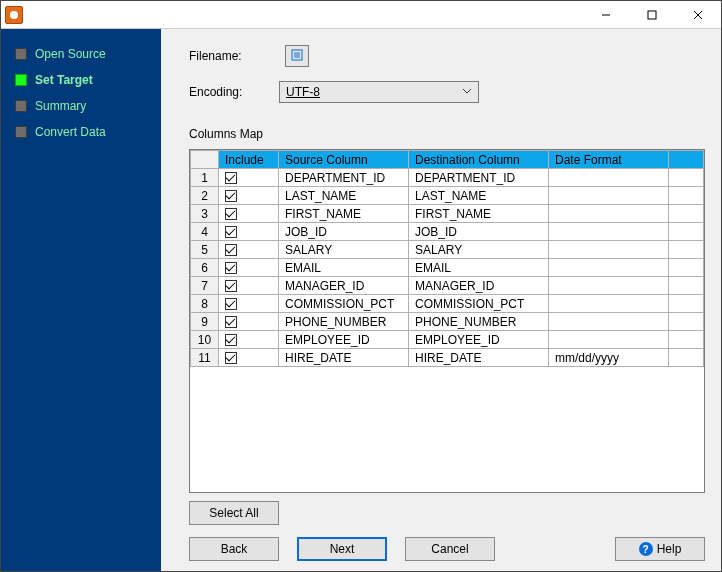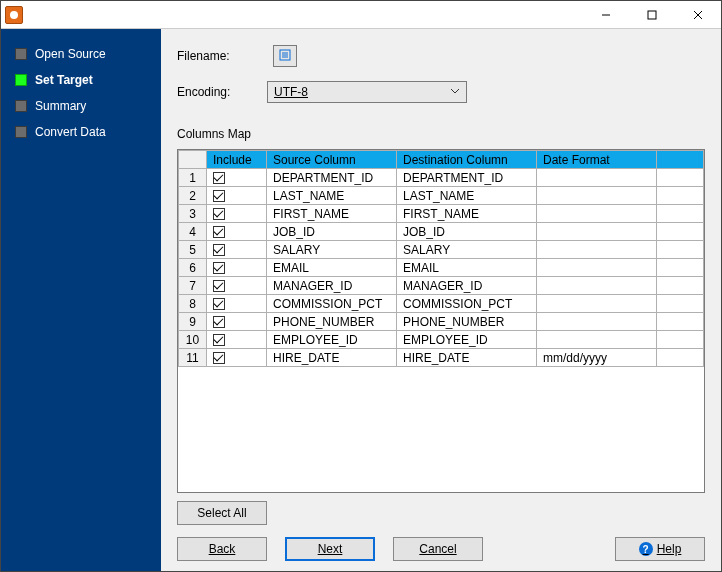--- a/index.html
+++ b/index.html
@@ -4,47 +4,47 @@
 <style>
   * { box-sizing: border-box; }
   html, body { margin:0; padding:0; font-family:"Segoe UI", Tahoma, sans-serif; font-size:12px; color:#000; }
   .window { width:722px; height:572px; background:#fff; border:1px solid #444; display:flex; flex-direction:column; overflow:hidden; }
   .titlebar { height:28px; background:#fff; display:flex; align-items:center; padding:0 0 0 4px; border-bottom:1px solid #ccc; }
   .appicon { width:18px; height:18px; background:#e46b1a; border:1px solid #a54a0c; border-radius:2px; position:relative; }
   .appicon::after { content:""; position:absolute; width:8px; height:8px; background:#fff; border-radius:50%; top:4px; left:4px; }
   .winctrl { margin-left:auto; display:flex; height:100%; }
   .winbtn { width:46px; height:100%; display:flex; align-items:center; justify-content:center; font-family:inherit; font-size:14px; }
   .body { flex:1; display:flex; min-height:0; }
-  .sidebar { width:160px; background:#003a7a; color:#ffffff; padding:18px 8px 8px 8px; }
+  .sidebar { width:160px; background:#003a7a; color:#86efac; padding:18px 8px 8px 8px; }
   .step { display:flex; align-items:center; margin-bottom:12px; font-size:12px; cursor:default; }
   .step .box { width:12px; height:12px; background:#6c6c6c; border:1px solid #3a3a3a; margin-right:8px; margin-left:6px; }
   .step.active .box { background:#1cff1c; border-color:#0aa50a; }
   .step.active .lbl { font-weight:bold; }
-  .main { flex:1; background:#f0f0f0; padding:16px 16px 10px 16px; display:flex; flex-direction:column; min-width:0; }
+  .main { flex:1; background:#f0f0f0; padding:16px 16px 10px 28px; display:flex; flex-direction:column; min-width:0; }
   .formrow { display:flex; align-items:center; margin-bottom:14px; }
   .formrow .flabel { width:90px; }
   .textin { flex:1; height:22px; border:1px solid #7a7a7a; background:#fff; padding:2px 6px; font-family:inherit; font-size:12px; }
   .browsebtn { width:24px; height:22px; margin-left:6px; border:1px solid #7a7a7a; background:#e5e5e5; display:flex; align-items:center; justify-content:center; }
   .browsebtn svg { width:14px; height:14px; }
   .encsel { width:200px; height:22px; border:1px solid #7a7a7a; background:#e8e8e8; display:flex; align-items:center; padding:0 6px; position:relative;text-decoration:underline; }
   .encsel .caret { position:absolute; right:6px; top:50%; transform:translateY(-50%); }
   .caret svg { width:10px; height:10px; }
   .sectitle { margin:10px 0 8px 0; }
   .tablewrap { flex:1; border:1px solid #7a7a7a; background:#fff; overflow:hidden; }
   table.grid { border-collapse:collapse; width:100%; font-size:12px; }
   table.grid th, table.grid td { border:1px solid #b0b0b0; padding:1px 6px; text-align:left; font-weight:normal; height:18px; white-space:nowrap; }
   table.grid thead th { background:#0ea5e9; }
   table.grid .rownum { background:#f0f0f0; text-align:center; width:28px; }
   table.grid .corner { background:#f0f0f0; width:16px; }
   .chkcell { text-align:center; width:60px; }
   .chk { width:12px; height:12px; border:1px solid #333; display:inline-block; position:relative; vertical-align:middle; }
   .chk.checked::after { content:""; position:absolute; left:2px; top:-1px; width:4px; height:8px; border:solid #000; border-width:0 1.5px 1.5px 0; transform:rotate(45deg); }
   .col-src { width:130px; } .col-dst { width:140px; } .col-fmt { width:120px;margin-top:16px; }
   .btnrow { display:flex; gap:14px; margin-top:8px; }
-  .btnrow2 { display:flex; gap:18px; margin-top:12px; align-items:center;text-decoration:underline; }
+  .btnrow2 { display:flex; gap:18px; margin-top:12px; align-items:center; }
   .btn { height:24px; min-width:90px; border:1px solid #888; background:#e3e3e3; display:flex; align-items:center; justify-content:center; cursor:default; font-size:12px; padding:0 12px; }
   .btn.primary { border:2px solid #0a6cd6; }
   .spacer { flex:1; }
   .helpicon { width:14px; height:14px; border-radius:50%; background:#0a6cd6; color:#fff; display:inline-flex; align-items:center; justify-content:center; font-size:10px; margin-right:4px; font-weight:bold; }
 </style>
 </head>
 <body>
 
 <div class="window">
   <div class="titlebar">

